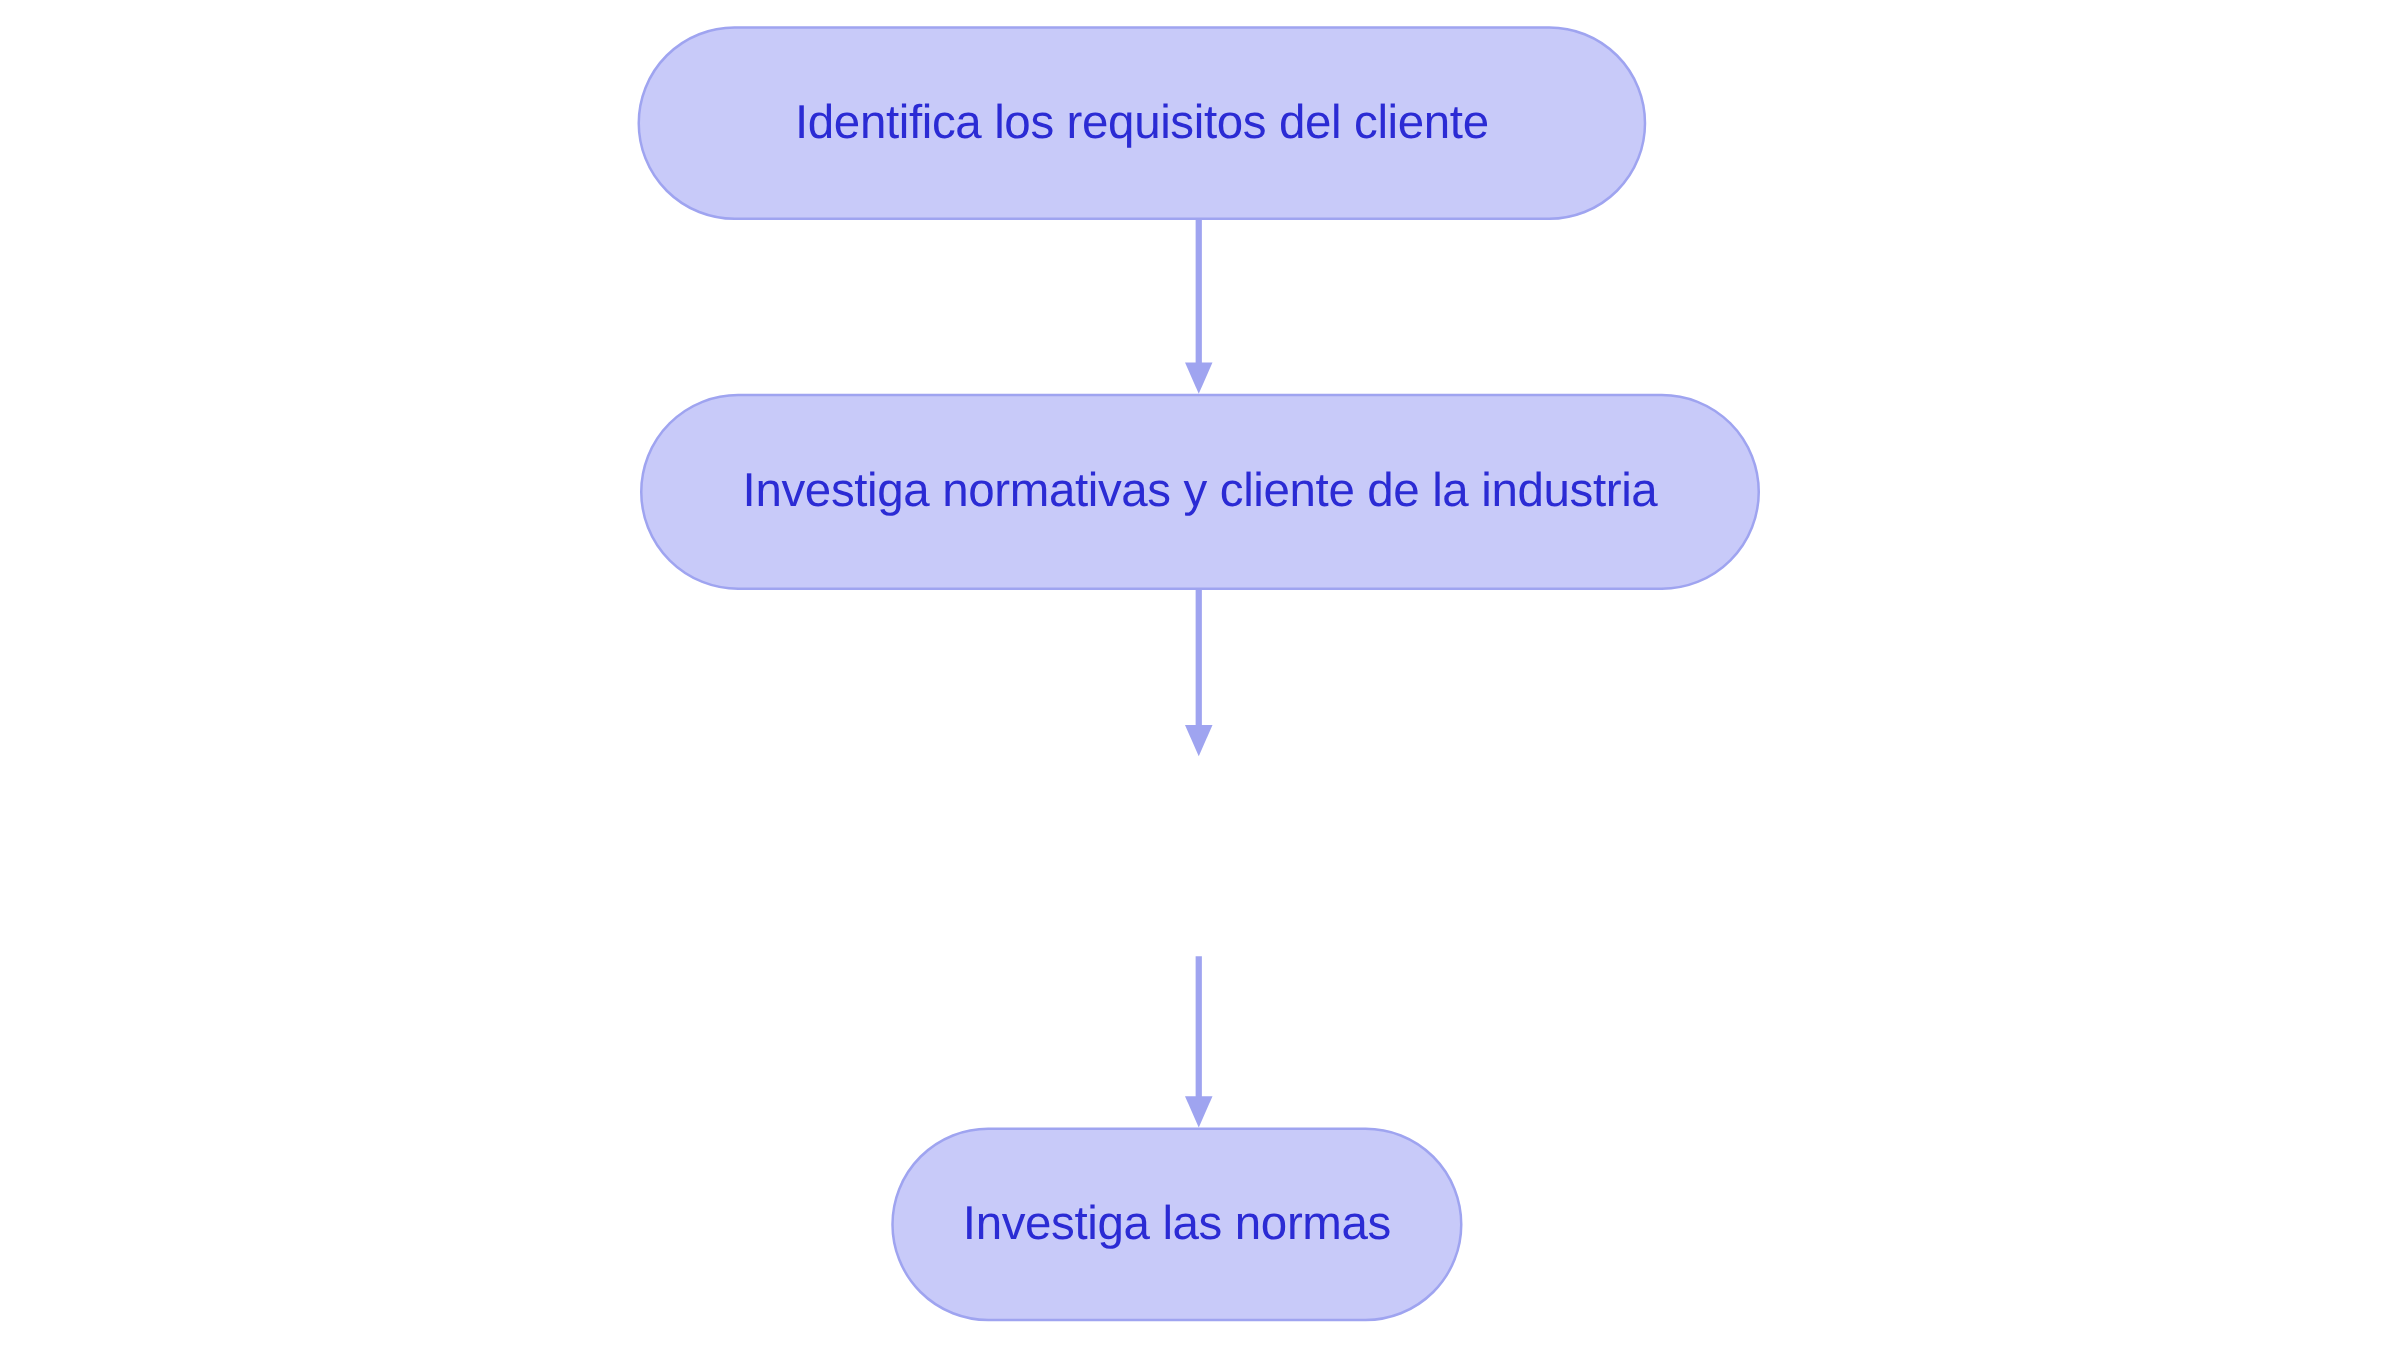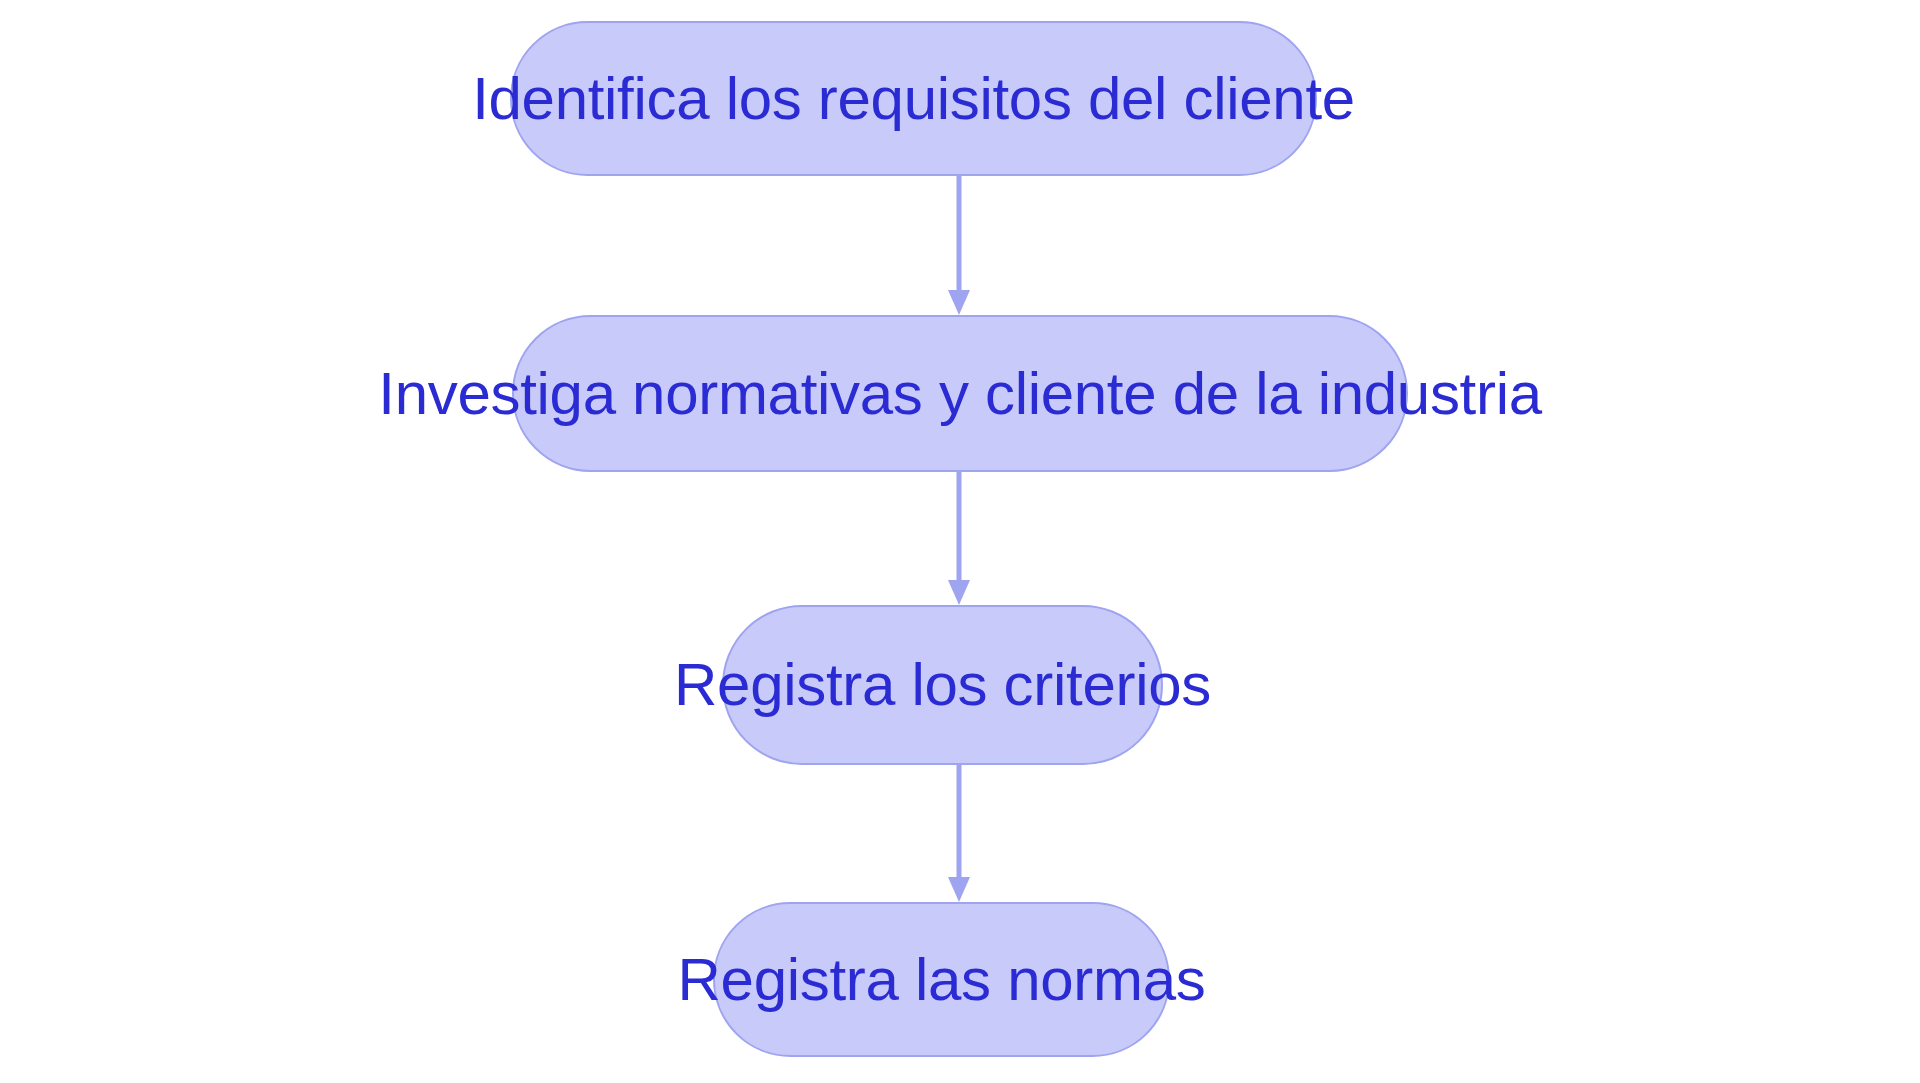--- a/index.html
+++ b/index.html
@@ -32,21 +32,21 @@
     border: 2px solid #9fa4f0;
     border-radius: 999px;
     display: flex;
     align-items: center;
     justify-content: center;
     text-align: center;
   }
   .node-label {
     color: #2b2bd4;
     font-family: "Liberation Sans", sans-serif;
-    font-size: 60px;
+    font-size: 38px;
     font-weight: 400;
     line-height: 1.1;
     letter-spacing: -0.3px;
     white-space: nowrap;
     padding: 0 46px;
   }
   .edge-line {
     stroke: #9fa4f0;
     stroke-width: 5;
   }
@@ -78,21 +78,18 @@
   </svg>
 
   <div class="node-box" id="node-1" style="left: 510px; top: 21px; width: 807px; height: 155px; background: rgb(200, 202, 249); border-color: rgb(159, 164, 240);">
     <span class="node-label" style="color: rgb(43, 43, 212);">Identifica los requisitos del cliente</span>
   </div>
 
   <div class="node-box" id="node-2" style="left: 512px; top: 315px; width: 896px; height: 157px; background: rgb(200, 202, 249); border-color: rgb(159, 164, 240);">
     <span class="node-label" style="color: rgb(43, 43, 212);">Investiga normativas y cliente de la industria</span>
   </div>
 
-  <div class="node-box" id="node-3" style="left: 722px; top: 605px; width: 441px; height: 160px; background: rgb(200, 202, 249); border-color: rgb(159, 164, 240);">
-    <span class="node-label" style="color: rgb(43, 43, 212);">Registra los criterios</span>
-  </div>
 
   <div class="node-box" id="node-4" style="left: 713px; top: 902px; width: 457px; height: 155px; background: rgb(200, 202, 249); border-color: rgb(159, 164, 240);">
-    <span class="node-label" style="color: rgb(43, 43, 212);">Registra las normas</span>
+    <span class="node-label" style="color: rgb(43, 43, 212);">Investiga las normas</span>
   </div>
 
 </div>
 
 </body></html>

